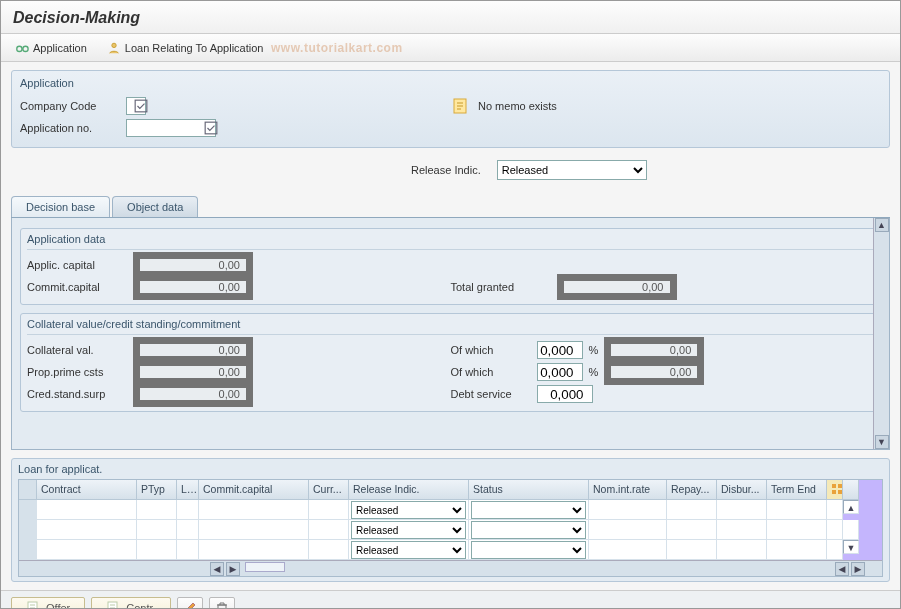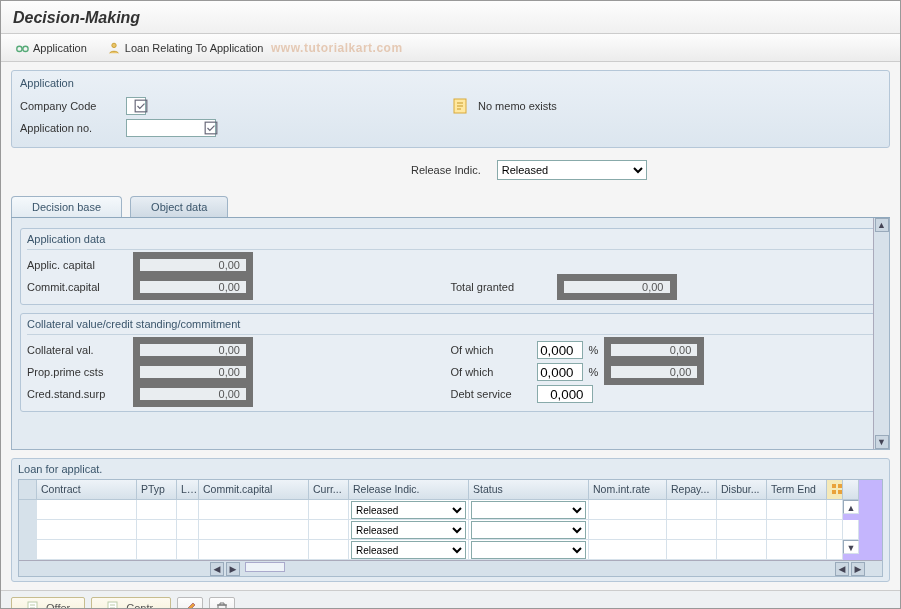--- a/index.html
+++ b/index.html
@@ -15,21 +15,21 @@
 .form-row { display: flex; align-items: center; height: 22px; gap: 6px; }
 .label { width: 100px; color: #333; }
 .input-box { height: 18px; background: #fff; border: 1px solid #8aa; padding: 0 3px; }
 .input-sm { width: 20px; }
 .input-md { width: 90px; }
 .input-lg { width: 120px; text-align: right; padding-right: 6px; color: #555; background: #e9edf0; border: 7px solid #737373; }
 .memo-row { position: absolute; left: 440px; top: 26px; display: flex; align-items: center; gap: 8px; }
 .release-row { display: flex; align-items: center; gap: 16px; padding: 4px 0 10px 400px; }
 select.sap-select { height: 20px; background: #fff; border: 1px solid #8aa; width: 150px; font-size: 11px; }
 .tabs { display: flex; border-bottom: 1px solid #8fa8bd; margin-top: 6px; }
-.tab { padding: 4px 20px; background: linear-gradient(#e8eef4,#cfdae4); border: 1px solid #9fb4c7; border-bottom: none; border-radius: 4px 4px 0 0; margin-right: 8px; cursor: pointer; color: #3a556b; }
+.tab { padding: 4px 14px; background: linear-gradient(#e8eef4,#cfdae4); border: 1px solid #9fb4c7; border-bottom: none; border-radius: 4px 4px 0 0; margin-right: 2px; cursor: pointer; color: #3a556b; }
 .tab.active { background: linear-gradient(#f5f9fc,#e3ebf2); font-weight: normal; }
 .tab-body { background: #e3ebf2; border: 1px solid #9fb4c7; border-top: none; padding: 10px 8px; position: relative; height: 232px; }
 .sub-group { border: 1px solid #b5c7d8; background: #e8eef4; border-radius: 3px; padding: 2px 6px 6px; margin-bottom: 8px; }
 .sub-title { color: #3a556b; padding: 2px 0 4px; border-bottom: 1px solid #c5d3df; margin-bottom: 4px; }
 .two-col { display: flex; }
 .col { flex: 1; }
 .scroll-stub { position: absolute; right: 0; top: 0; width: 16px; height: 100%; background: #d7e1ea; border-left: 1px solid #aab; display:flex; flex-direction:column; justify-content: space-between; align-items:center; }
 .scroll-arrow { width:14px; height:14px; background:#cbd7e2; border:1px solid #9ab; font-size:9px; text-align:center; line-height:12px; color:#445; cursor:pointer; }
 .loan-group { border: 1px solid #b5c7d8; background: #e3ebf2; border-radius: 3px; padding: 2px 6px 4px; margin-top: 8px; }
 .loan-title { color: #3a556b; padding: 2px 0 4px; }

